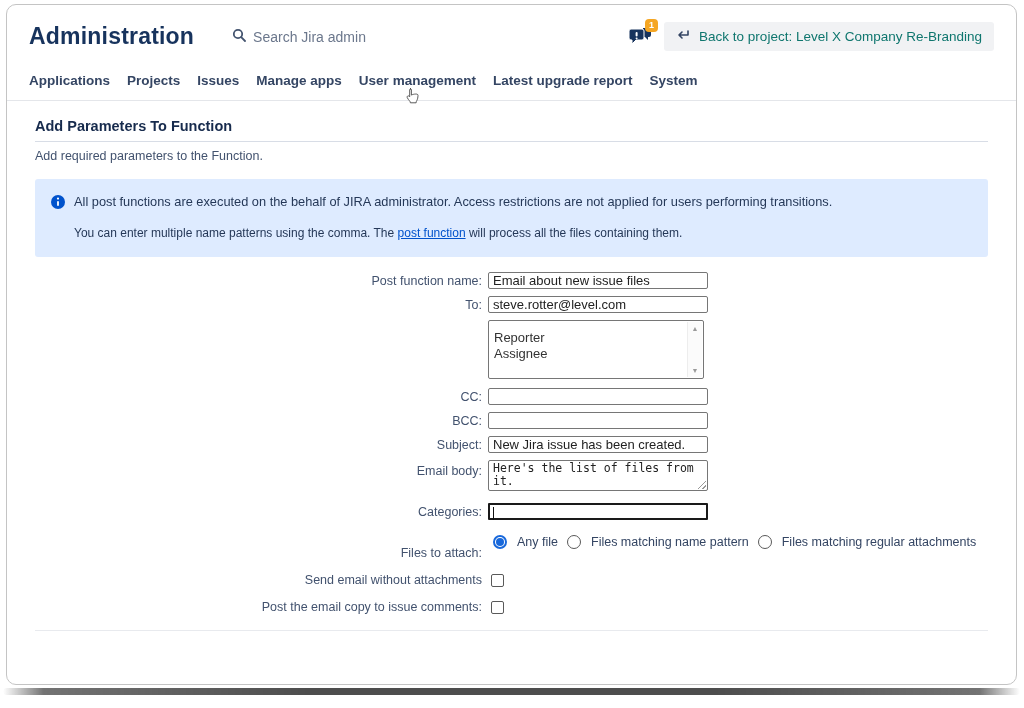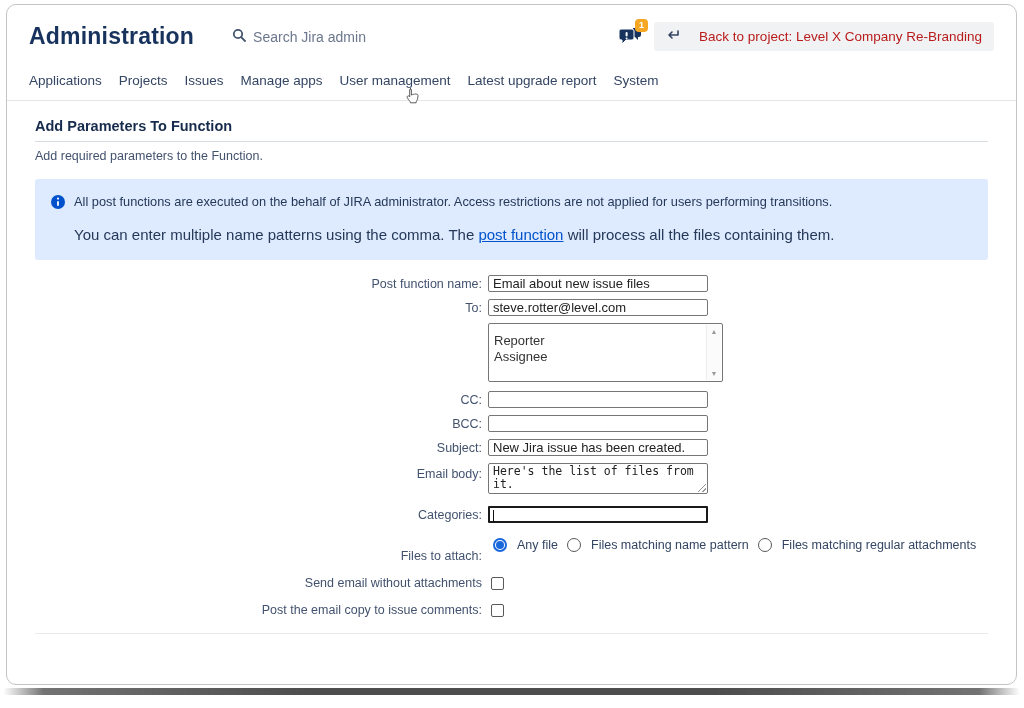--- a/index.html
+++ b/index.html
@@ -19,44 +19,44 @@
   .search { display:flex; align-items:center; gap:7px; margin-left:38px; }
   .search-txt { font-size:14px; color:#6b778c; }
   .header-right { margin-left:auto; display:flex; align-items:center; gap:10px; }
   .notif { position:relative; width:26px; height:26px; cursor:pointer; }
   .notif-badge {
     position:absolute; top:-5px; right:-4px; min-width:13px; height:13px; padding:0 3px;
     background:#f5a623; border-radius:4px; color:#fff; font-size:9px; font-weight:bold;
     display:flex; align-items:center; justify-content:center;
   }
   .back-btn {
-    display:flex; align-items:center; gap:20px; background:#f1f2f4; border:none; border-radius:3px;
-    padding:7px 12px; font-size:13.5px; color:#b91c1c; cursor:pointer; font-family:inherit;
-  }
-  
-  .nav { display:flex; gap:17px; padding:0 22px; margin-top:22px; position:relative; }
+    display:flex; align-items:center; gap:10px; background:#f1f2f4; border:none; border-radius:3px;
+    padding:7px 12px; font-size:13.5px; color:#0f766e; cursor:pointer; font-family:inherit;
+  }
+  
+  .nav { display:flex; gap:17px; padding:0 22px; margin-top:22px; position:relative;font-weight:bold; }
   .nav-item { font-size:13.5px; color:#344563; cursor:pointer; white-space:nowrap; }
   .nav-divider { border:none; border-top:1px solid #e4e6ea; margin-top:12px; }
   .cursor-icon { position:absolute; left:398px; top:14px; }
   
   .content { padding:0 28px; }
   .page-heading { margin-top:17px; font-size:14.5px; font-weight:bold; color:#172b4d;
     border-bottom:1px solid #d8dde6; padding-bottom:7px; }
   .page-desc { margin-top:7px; font-size:12.5px; color:#42526e; }
   .info-box { margin-top:16px; background:#deebff; border-radius:3px; padding:15px 16px 17px 16px; }
   .info-line1 { display:flex; align-items:flex-start; gap:9px; font-size:12.8px; color:#253858; }
-  .info-line2 { margin-top:14px; margin-left:23px; font-size:15px; color:#253858; }
+  .info-line2 { margin-top:14px; margin-left:23px; font-size:12px; color:#253858; }
   .info-link { color:#0052cc; text-decoration:underline; cursor:pointer; }
   
   .form { margin-top:15px; }
   .form-row { display:grid; grid-template-columns:447px 1fr; column-gap:6px; align-items:center; margin-bottom:7px; }
   .form-label { text-align:right; font-size:12.5px; color:#42526e; }
   .ctl { width:220px; height:17px; border:1px solid #767676; border-radius:2px;
     padding:1px 4px; font-size:13px; color:#222; font-family:inherit; background:#fff; }
-  .listbox { position:relative; width:235px; height:59px; border:1px solid #767676; border-radius:2px;
+  .listbox { position:relative; width:216px; height:59px; border:1px solid #767676; border-radius:2px;
     background:#fff; overflow:hidden; padding-top:9px; }
   .listbox-opt { font-size:13px; color:#333; line-height:16px; padding-left:5px; cursor:pointer; }
   .lb-scroll { position:absolute; top:1px; right:1px; bottom:1px; width:15px; background:#fbfbfb;
     border-left:1px solid #ededed; display:flex; flex-direction:column; justify-content:space-between; align-items:center; }
   .lb-arrow { font-size:7px; color:#9a9a9a; padding:3px 0; cursor:pointer; }
   .textarea-wrap { position:relative; width:220px; }
   textarea.ctl { height:31px; resize:none; font-family:"DejaVu Sans Mono", monospace; font-size:11.5px;
     line-height:13px; overflow:hidden; display:block; }
   .resize-grip { position:absolute; right:2px; bottom:2px; width:9px; height:9px;
     background:repeating-linear-gradient(-45deg, transparent 0 2px, #999 2px 3px);

